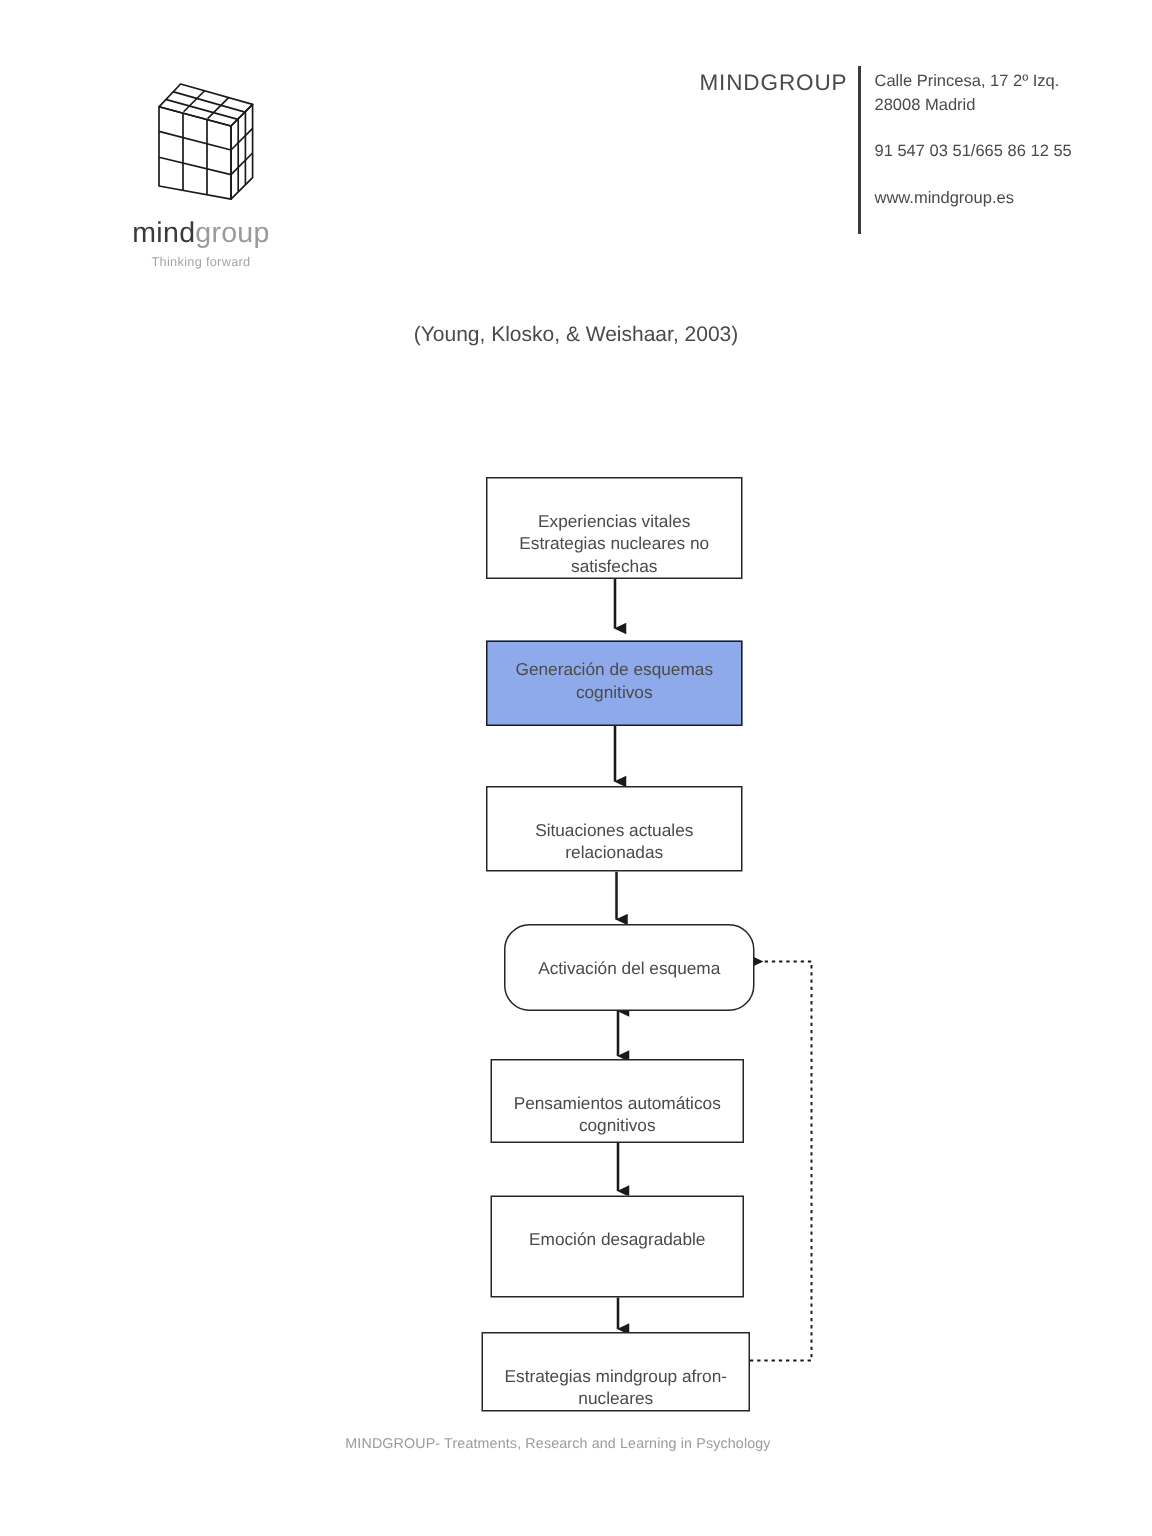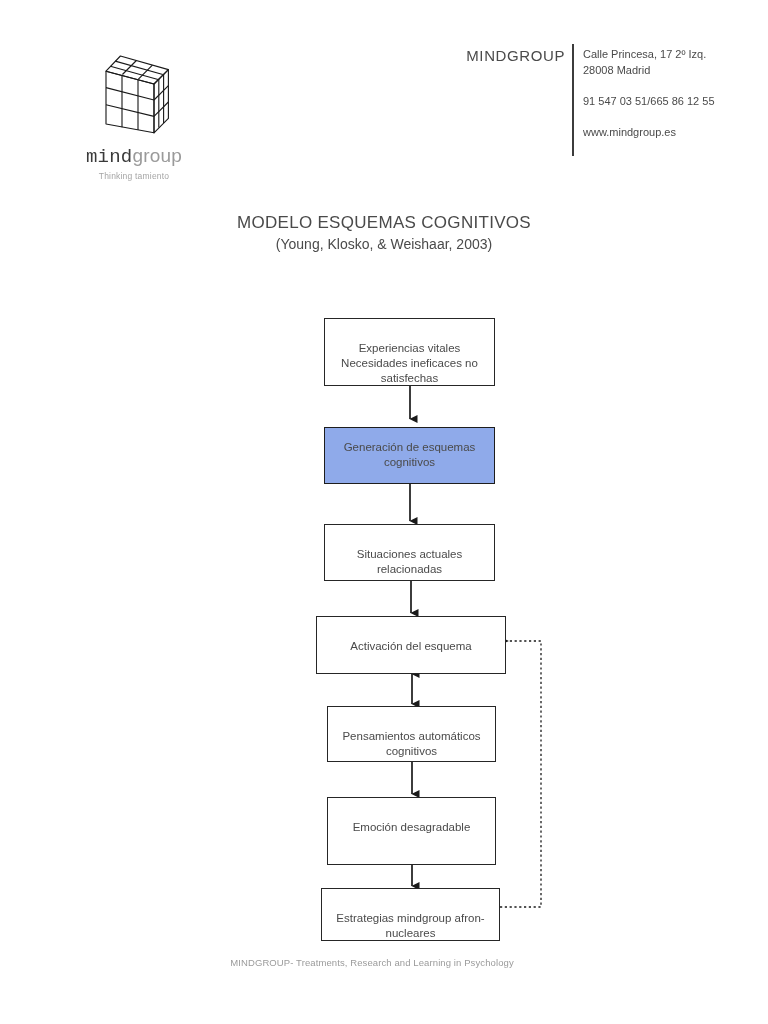--- a/index.html
+++ b/index.html
@@ -37,21 +37,21 @@
   #logo-cube {
     display: block;
     margin: 0 auto;
   }
   #logo-wordmark {
     margin-top: 2px;
     font-size: 19px;
     letter-spacing: 0.2px;
     line-height: 1;
   }
-  #logo-wordmark .mind { color: #3a3a3a; font-family: Liberation Mono, monospace; }
+  #logo-wordmark .mind { color: #3a3a3a; }
   #logo-wordmark .group { color: #9a9a9a; }
   #logo-tagline {
     margin-top: 4px;
     font-size: 8.5px;
     color: #a5a5a5;
     letter-spacing: 0.2px;
   }
 
   #brand-name {
     position: absolute;
@@ -166,38 +166,37 @@
         <path d="M85 45 L103 27 L103 88 L85 106 Z"></path>
         <path d="M85 65 L103 47"></path>
         <path d="M85 85.5 L103 67.5"></path>
         <path d="M91 38.7 L91 99.5"></path>
         <path d="M97 32.5 L97 93.6"></path>
       </g>
     </svg>
     <div id="logo-wordmark">
       <span class="mind">mind</span><span class="group">group</span>
     </div>
-    <div id="logo-tagline">Thinking tamiento</div>
+    <div id="logo-tagline">Thinking forward</div>
   </div>
 
   <div id="brand-name">MINDGROUP</div>
   <div id="brand-rule"></div>
 
   <div id="contact-block">
     <p class="addr">
       <span>Calle Princesa, 17 2º Izq.</span><br>
       <span>28008 Madrid</span>
     </p>
     <p class="phone">91 547 03 51/665 86 12 55</p>
     <p class="web">www.mindgroup.es</p>
   </div>
 </div>
 
 <div id="title-block">
-  <div id="doc-title">MODELO ESQUEMAS COGNITIVOS</div>
   <div id="doc-subtitle">(Young, Klosko, &amp; Weishaar, 2003)</div>
 </div>
 
 <svg id="flow" viewBox="0 0 768 1024" xmlns="http://www.w3.org/2000/svg">
   <defs>
     <marker id="ah-down" markerWidth="9" markerHeight="9" refX="4.5" refY="8" orient="auto" markerUnits="userSpaceOnUse">
       <path d="M0.6 0.5 L4.5 8.6 L8.4 0.5 Z" fill="#1a1a1a"></path>
     </marker>
     <marker id="ah-up" markerWidth="9" markerHeight="9" refX="4.5" refY="8" orient="auto" markerUnits="userSpaceOnUse">
       <path d="M0.6 0.5 L4.5 8.6 L8.4 0.5 Z" fill="#1a1a1a"></path>
@@ -220,35 +219,35 @@
     <line x1="412" y1="762" x2="412" y2="794" marker-end="url(#ah-down)"></line>
 
     <line x1="412" y1="851" x2="412" y2="886" marker-start="url(#ah-up)" marker-end="url(#ah-down)"></line>
   </g>
 
   <path d="M500 907 L541 907 L541 641 L501 641" stroke="#1a1a1a" stroke-width="1.3" fill="none" stroke-dasharray="2.2 2.6" marker-end="url(#ah-left)"></path>
 </svg>
 
 <div class="node" id="node-1" style="left:324px; top:318px; width:171px; height:68px;">
   <span class="node-text">Experiencias vitales</span>
-  <span class="node-text">Necesidades ineficaces no</span>
+  <span class="node-text">Estrategias nucleares no</span>
   <span class="node-text">satisfechas</span>
 </div>
 
 <div class="node accent" id="node-2" style="left:324px; top:427px; width:171px; height:57px;">
   <span class="node-text">Generación de esquemas</span>
   <span class="node-text">cognitivos</span>
 </div>
 
 <div class="node" id="node-3" style="left:324px; top:524px; width:171px; height:57px;">
   <span class="node-text">Situaciones actuales</span>
   <span class="node-text">relacionadas</span>
 </div>
 
-<div class="node" id="node-4" style="left:316px; top:616px; width:190px; height:58px;">
+<div class="node" id="node-4" style="left:336px; top:616px; width:167px; height:58px;border-radius:17px;">
   <span class="node-text">Activación del esquema</span>
 </div>
 
 <div class="node" id="node-5" style="left:327px; top:706px; width:169px; height:56px;">
   <span class="node-text">Pensamientos automáticos</span>
   <span class="node-text">cognitivos</span>
 </div>
 
 <div class="node" id="node-6" style="left:327px; top:797px; width:169px; height:68px;">
   <span class="node-text">Emoción desagradable</span>

